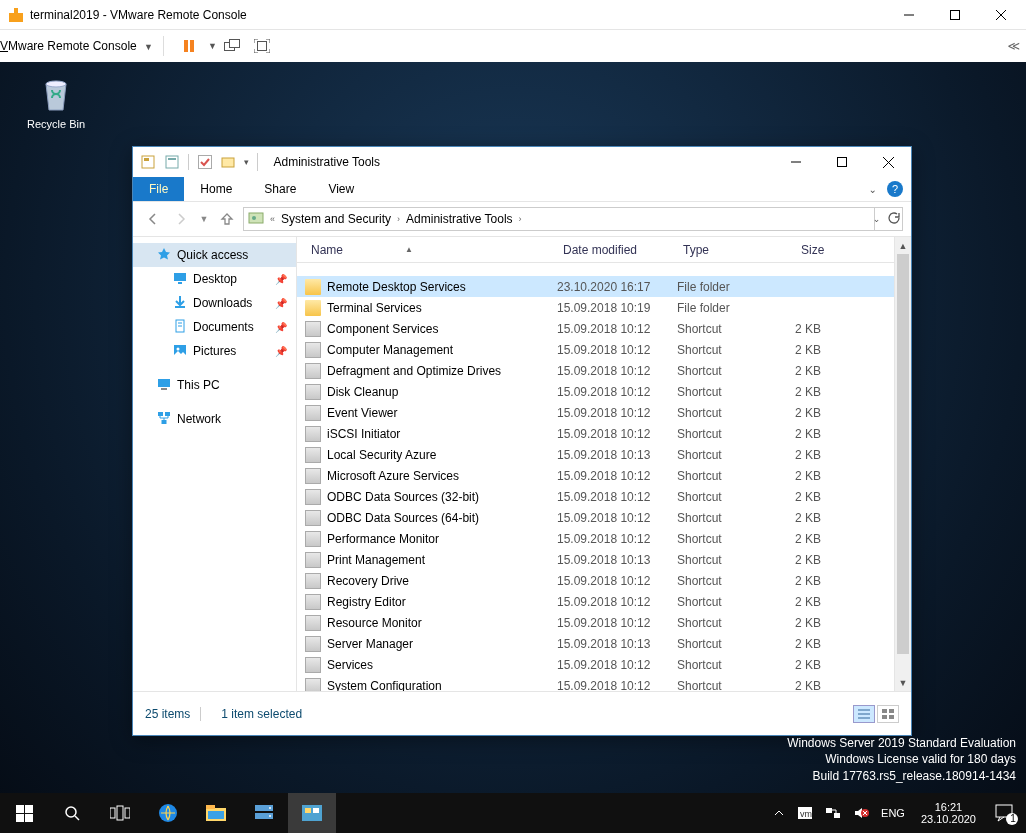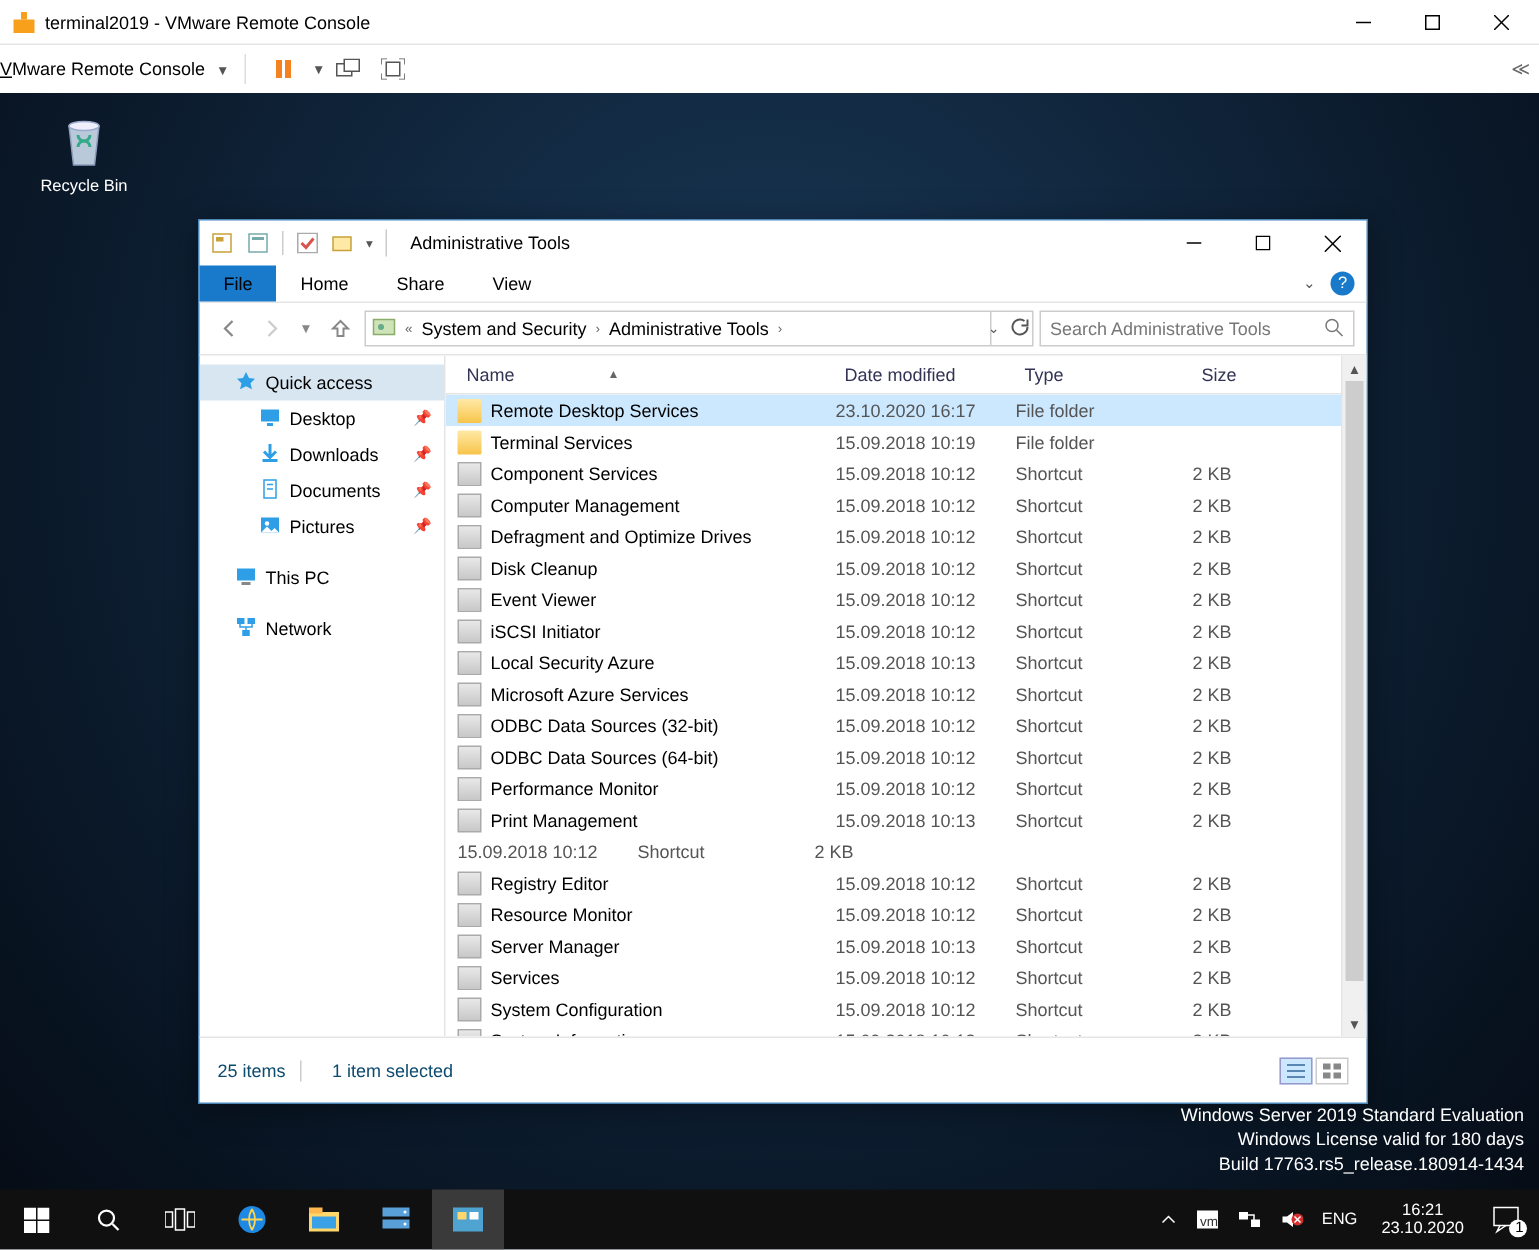--- a/index.html
+++ b/index.html
@@ -39,21 +39,21 @@
 
 .explorer { position: absolute; left: 132px; top: 84px; width: 780px; height: 590px; background: #fff; box-shadow: 0 4px 20px rgba(0,0,0,0.4); border: 1px solid #4a86b8; display: flex; flex-direction: column; }
 .exp-title { height: 30px; display: flex; align-items: center; padding-left: 4px; }
 .exp-title .qat { display: flex; align-items: center; gap: 2px; }
 .qat-btn { width: 22px; height: 22px; display:flex; align-items:center; justify-content:center; }
 .exp-title .win-title { margin-left: 8px; font-size: 12px; }
 .exp-title .spacer { flex: 1; }
 
 .ribbon-tabs { height: 25px; display: flex; align-items: stretch; font-size: 12px; border-bottom: 1px solid #e5e5e5; }
 .ribbon-tab { padding: 0 16px; display: flex; align-items: center; }
-.ribbon-tab.file { background: #1979ca; color: #000000; }
+.ribbon-tab.file { background: #1979ca; color: #fef9c3; }
 .ribbon-tabs .spacer { flex: 1; }
 .ribbon-right { display: flex; align-items: center; padding-right: 8px; gap: 10px; }
 .help-icon { width: 16px; height: 16px; border-radius: 50%; background: #1979ca; color: #fff; font-size: 11px; display:flex; align-items:center; justify-content:center; }
 
 .addrbar { height: 34px; display: flex; align-items: center; padding: 0 8px; gap: 4px; }
 .nav-btn { width: 24px; height: 24px; display:flex; align-items:center; justify-content:center; color: #888; }
 .addr-field { flex: 1; height: 24px; border: 1px solid #ccc; display: flex; align-items: center; font-size: 12px; padding: 0 4px; gap: 2px; }
 .addr-seg { display: flex; align-items: center; }
 .addr-chev { color: #666; font-size: 9px; padding: 0 4px; }
 .refresh-btn { width: 24px; height: 22px; border-left: 1px solid #ccc; display:flex; align-items:center; justify-content:center; margin-left:auto; }
@@ -70,21 +70,21 @@
 
 .listview { flex: 1; display: flex; flex-direction: column; overflow: hidden; }
 .col-headers { height: 26px; display: flex; align-items: center; font-size: 12px; color: #335; border-bottom: 1px solid #e5e5e5; padding-left: 8px;}
 .col-headers > div { padding: 0 6px; }
 .col-name { width: 252px; display:flex; align-items:center; gap:6px;}
 .col-date { width: 120px; }
 .col-type { width: 118px; }
 .col-size { width: 70px; text-align: left; }
 .sort-ind { font-size: 8px; color: #666; margin-left: 56px;}
 
-.rows { flex: 1; overflow: hidden; }
+.rows { flex: 1; overflow: hidden; margin-top: 13px; }
 .row { height: 21px; display: flex; align-items: center; font-size: 12px; padding-left: 8px;}
 .row.sel { background: #cce8ff; }
 .row .c-name { width: 252px; display:flex; align-items:center; gap: 6px;}
 .row .c-date { width: 120px; color: #555; }
 .row .c-type { width: 118px; color: #555; }
 .row .c-size { width: 70px; color: #555; }
 .file-ico { width: 16px; height: 16px; flex-shrink:0; }
 
 .statusbar { height: 44px; border-top: 1px solid #e5e5e5; display: flex; align-items: center; font-size: 12px; padding: 0 12px; gap: 20px; color:#0c4a6e;}
 .statusbar .right { margin-left: auto; display:flex; gap:2px;}
@@ -260,27 +260,20 @@
         <span class="addr-seg">Administrative Tools</span>
         <span class="addr-chev">›</span>
         <div class="refresh-btn">
             <span style="font-size:9px;color:#555;margin-right:6px;">⌄</span>
             <span><svg width="14" height="14">
                 <path d="M11 3a5 5 0 1 0 2 4" fill="none" stroke="#555" stroke-width="1.3"></path>
                 <path d="M13 2v4h-4" fill="none" stroke="#555" stroke-width="1.3"></path>
               </svg></span>
           </div>
       </div>
-      <div class="search-field">
-        <span>Search Administrative Tools</span>
-        <span class="si"><svg width="14" height="14">
-              <circle cx="6" cy="6" r="4" fill="none" stroke="#777"></circle>
-              <line x1="9" y1="9" x2="13" y2="13" stroke="#777"></line>
-            </svg></span>
-      </div>
     </div>
 
     <div class="exp-body">
       <div class="navpane">
         <div class="nav-item sel">
           <span><svg width="14" height="14">
                 <path d="M7 1l2 4l4 .5l-3 3l1 4l-4-2l-4 2l1-4l-3-3l4-.5z" fill="#2e9fe6"></path>
               </svg></span>
           <span>Quick access</span>
         </div>
@@ -468,20 +461,24 @@
             <div class="row">
               <div class="c-name">
                 <span class="file-ico i-shortcut"></span>
                 <span>Print Management</span>
               </div>
               <div class="c-date">15.09.2018 10:13</div>
               <div class="c-type">Shortcut</div>
               <div class="c-size">2 KB</div>
             </div>
             <div class="row">
+              <div class="c-name">
+                <span class="file-ico i-shortcut"></span>
+                <span>Recovery Drive</span>
+              </div>
               <div class="c-date">15.09.2018 10:12</div>
               <div class="c-type">Shortcut</div>
               <div class="c-size">2 KB</div>
             </div>
             <div class="row">
               <div class="c-name">
                 <span class="file-ico i-shortcut"></span>
                 <span>Registry Editor</span>
               </div>
               <div class="c-date">15.09.2018 10:12</div>

